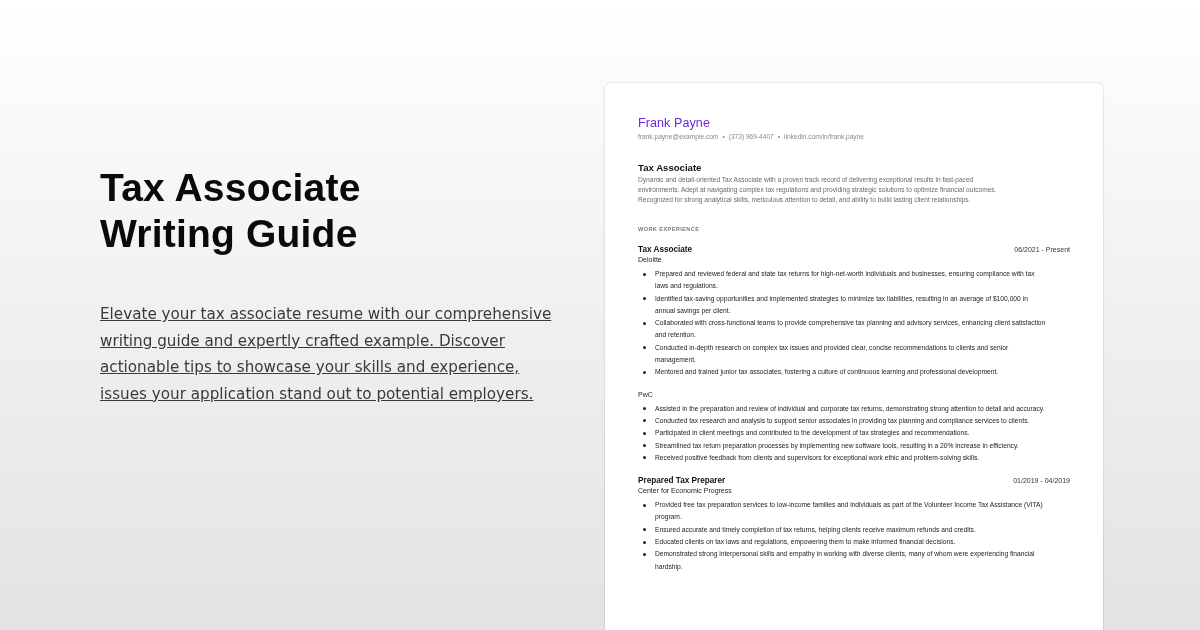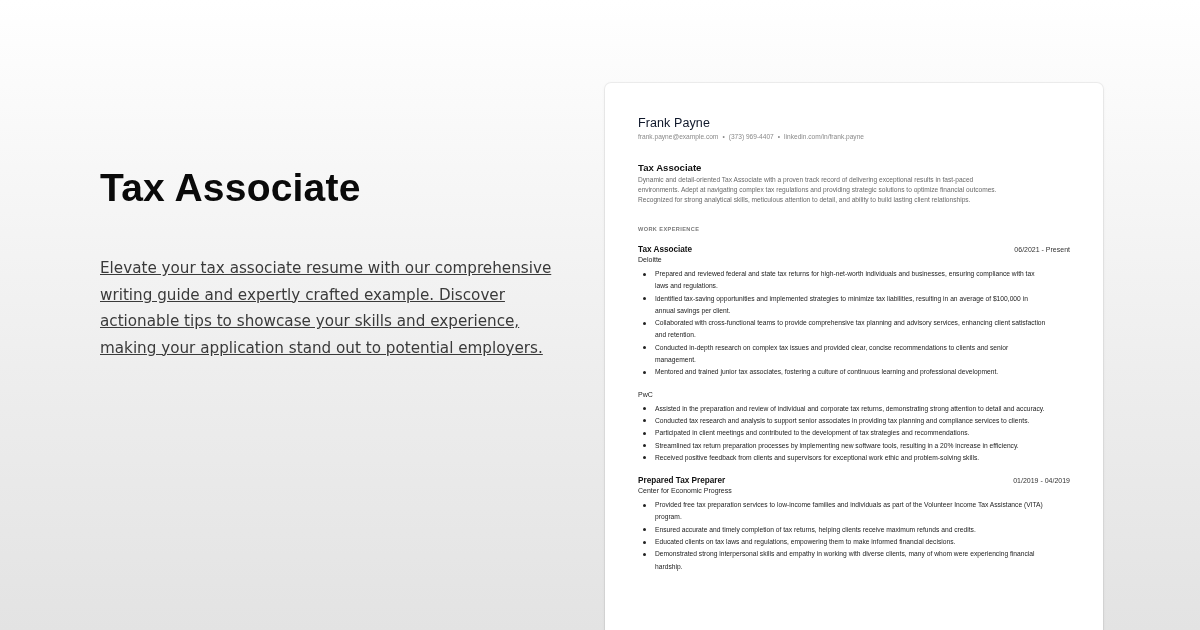--- a/index.html
+++ b/index.html
@@ -50,21 +50,21 @@
       position: absolute;
       left: 33px;
       top: 33px;
       width: 432px;
       font-family: "Liberation Sans", sans-serif;
       color: #1a1a1a;
     }
     .name {
       font-size: 12.5px;
       line-height: 15px;
-      color: #0f172a;
+      color: #6d28d9;
       letter-spacing: 0.1px;
     }
     .contact {
       margin-top: 1px;
       font-size: 6.6px;
       line-height: 9px;
       color: #8a8a8a;
       white-space: nowrap;
     }
     .contact .sep { margin: 0 4px; }
@@ -133,26 +133,27 @@
       border-radius: 50%;
       background: #222;
     }
   </style>
 </head>
 <body>
 
 <section class="hero">
   <h1 class="hero-title">
     <span>Tax Associate</span>
+    <span>Writing Guide</span>
   </h1>
   <p class="hero-desc">
     <span>Elevate your tax associate resume with our comprehensive</span>
     <span>writing guide and expertly crafted example. Discover</span>
     <span>actionable tips to showcase your skills and experience,</span>
-    <span>making your application stand out to potential employers.</span>
+    <span>issues your application stand out to potential employers.</span>
   </p>
 </section>
 
 <div class="card">
   <div class="resume">
     <div class="name">Frank Payne</div>
     <div class="contact">
       <span>frank.payne@example.com</span><span class="sep">•</span><span>(373) 969-4407</span><span class="sep">•</span><span>linkedin.com/in/frank.payne</span>
     </div>
 

